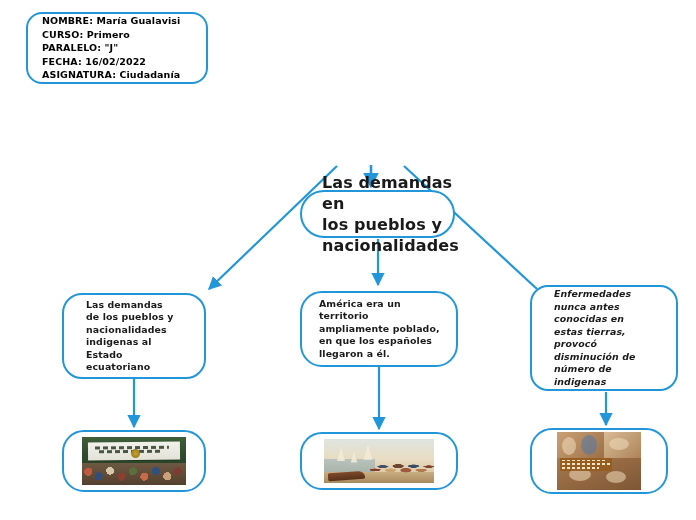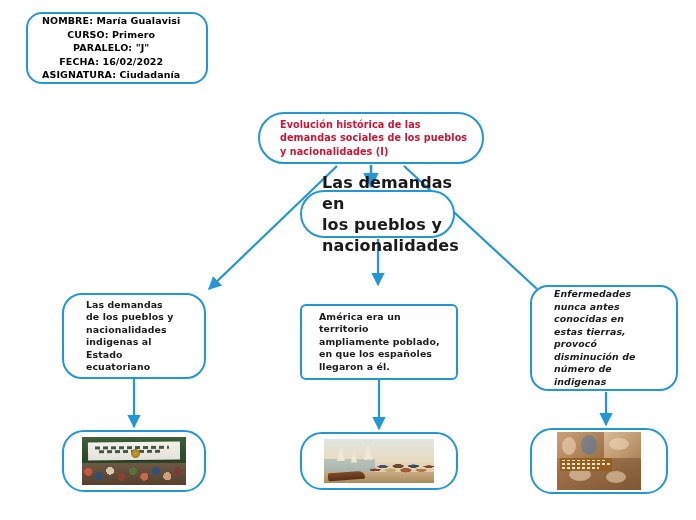--- a/index.html
+++ b/index.html
@@ -47,21 +47,20 @@
   }
 
   
   #header-box {
     left: 26px;
     top: 12px;
     width: 182px;
     height: 72px;
     border-radius: 16px;
     padding: 6px 10px 6px 14px;
-    text-align: center;
   }
   #header-box .txt {
     color: #000000;
     font-size: 9.5px;
     line-height: 1.42;
   }
 
   
   #title-box {
     left: 258px;
@@ -95,24 +94,24 @@
   #node-left {
     left: 62px;
     top: 293px;
     width: 144px;
     height: 86px;
     border-radius: 20px;
     padding: 0 8px 0 22px;
   }
   #node-middle {
     left: 300px;
-    top: 304px;
+    top: 291px;
     width: 158px;
     height: 76px;
-    border-radius: 6px;
+    border-radius: 22px;
     padding: 0 8px 0 17px;
   }
   #node-right {
     left: 530px;
     top: 285px;
     width: 148px;
     height: 106px;
     border-radius: 18px;
     padding: 0 8px 0 22px;
     font-style: italic;
@@ -301,25 +300,20 @@
   </svg>
 
   <div class="node" id="header-box">
     <div class="txt">NOMBRE: María Gualavisi
 CURSO: Primero
 PARALELO: "J"
 FECHA: 16/02/2022
 ASIGNATURA: Ciudadanía</div>
   </div>
 
-  <div class="node" id="title-box">
-    <div class="txt">Evolución histórica de las
-demandas sociales de los pueblos
-y nacionalidades (I)</div>
-  </div>
 
   <div class="node" id="node-demandas">
     <div class="txt">Las demandas en
 los pueblos y
 nacionalidades</div>
   </div>
 
   <div class="node" id="node-left">
     <div class="txt">Las demandas
 de los pueblos y

